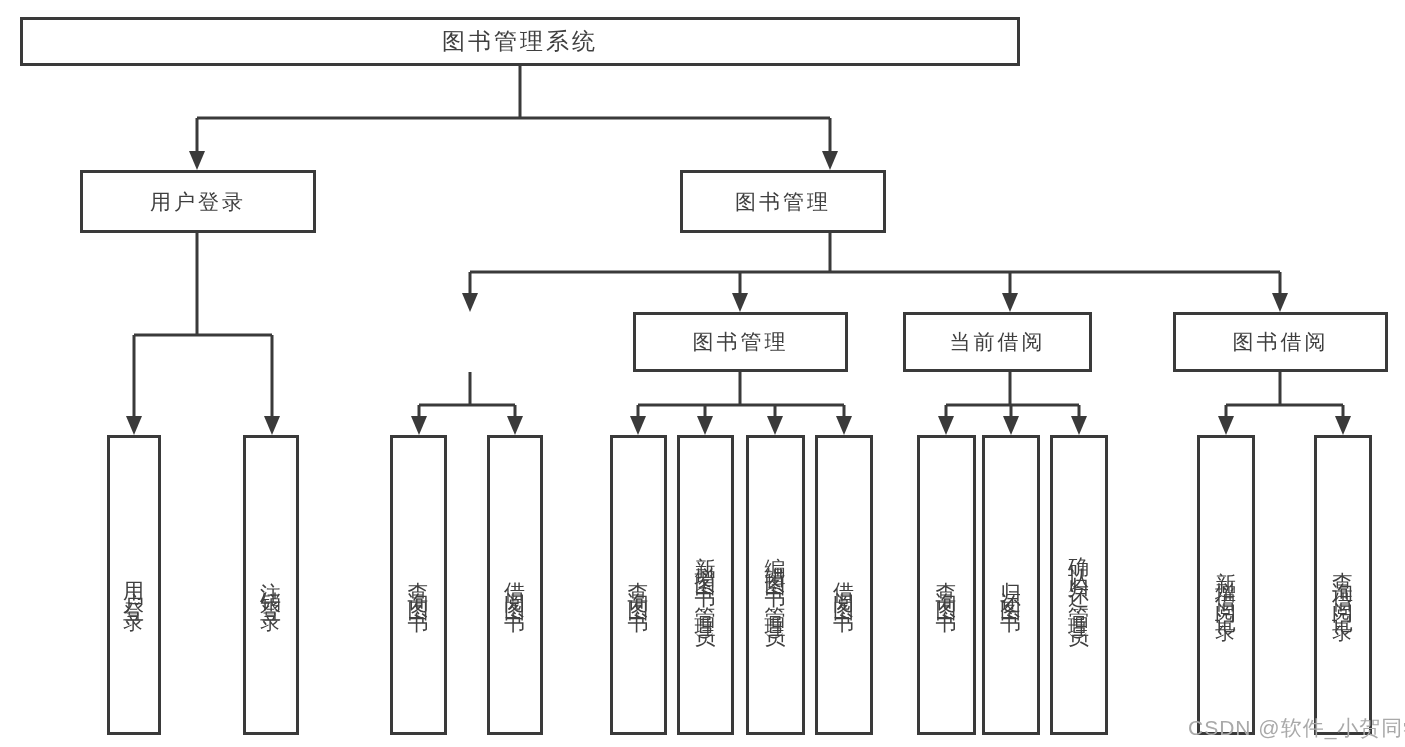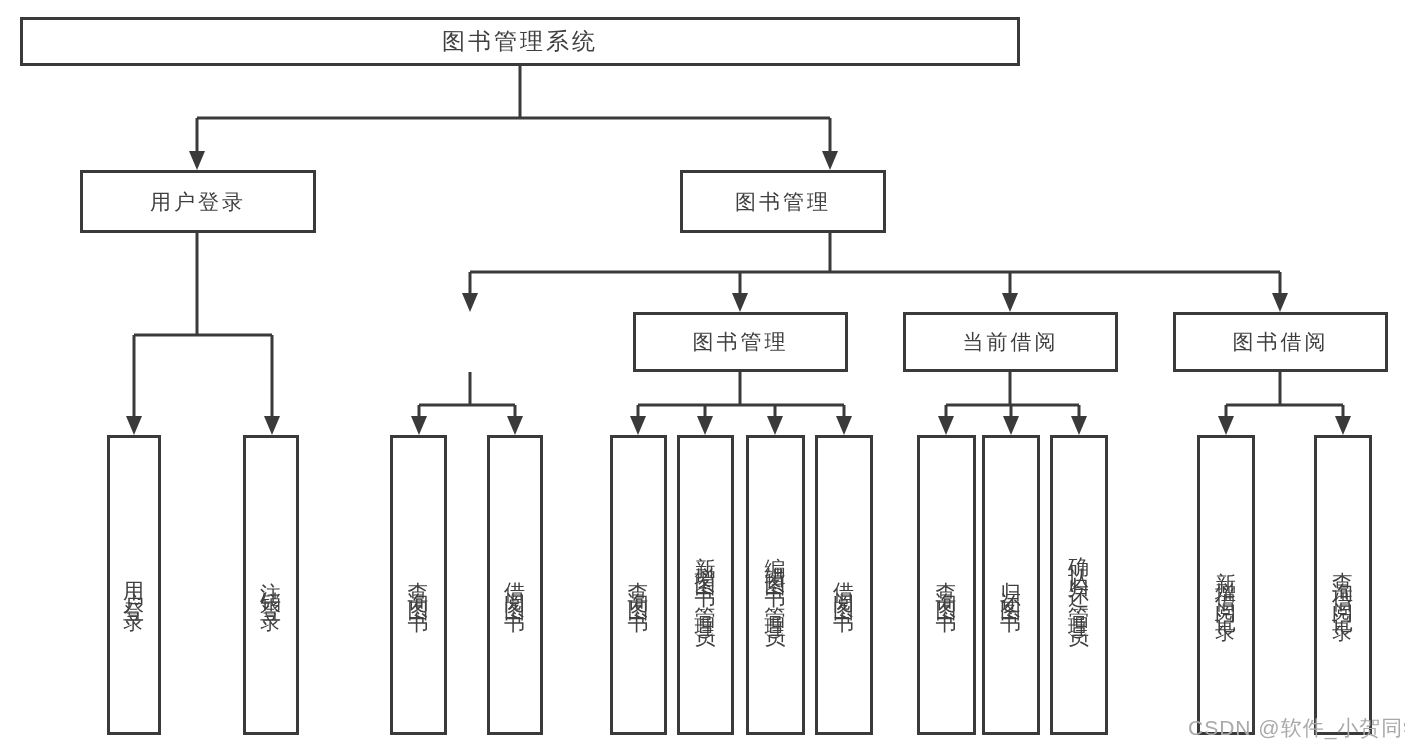--- a/index.html
+++ b/index.html
@@ -91,21 +91,21 @@
       <polygon points="1335,416 1351,416 1343,435"></polygon>
     </g>
   </svg>
 
   <div class="hbox root" style="left:20px;top:17px;width:1000px;height:49px">图书管理系统</div>
 
   <div class="hbox" style="left:80px;top:170px;width:236px;height:63px">用户登录</div>
   <div class="hbox" style="left:680px;top:170px;width:206px;height:63px">图书管理</div>
 
   <div class="hbox" style="left:633px;top:312px;width:215px;height:60px">图书管理</div>
-  <div class="hbox" style="left:903px;top:312px;width:215px;height:60px">当前借阅</div>
+  <div class="hbox" style="left:903px;top:312px;width:189px;height:60px">当前借阅</div>
   <div class="hbox" style="left:1173px;top:312px;width:215px;height:60px">图书借阅</div>
 
   <div class="vbox" style="left:107px;width:54px">
     <span class="vlabel">用户登录</span>
   </div>
   <div class="vbox" style="left:243px;width:56px">
     <span class="vlabel">注销登录</span>
   </div>
 
   <div class="vbox" style="left:390px;width:57px">

